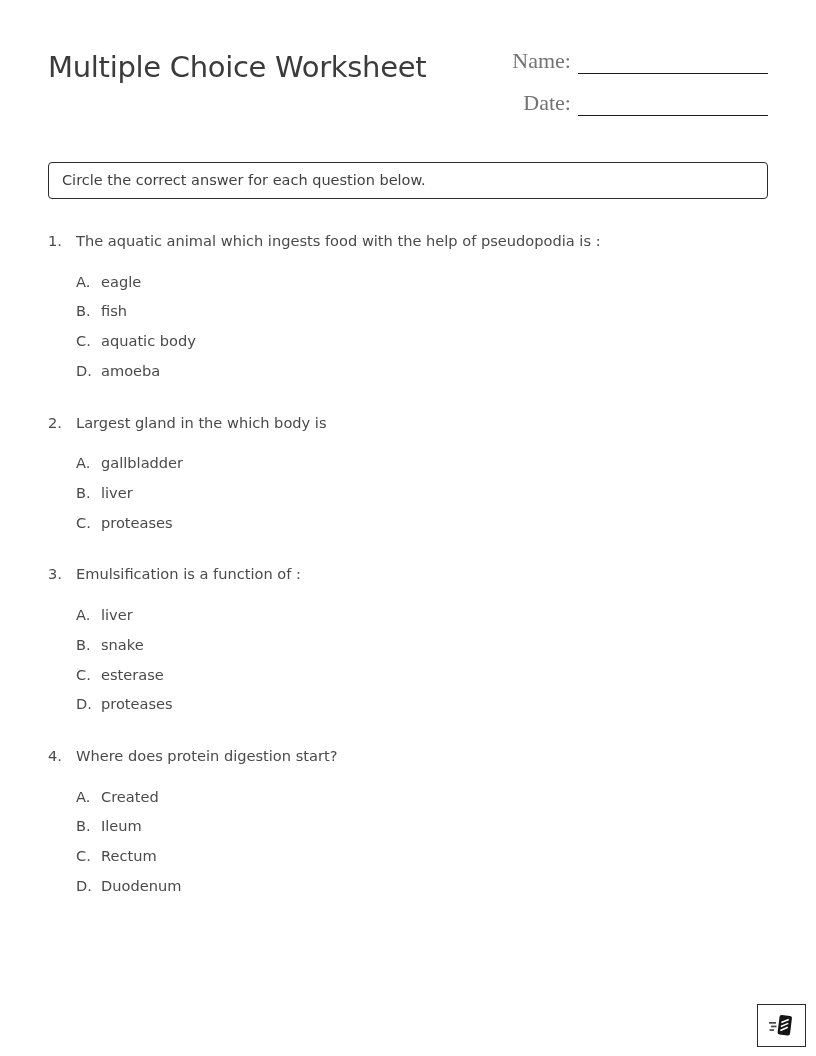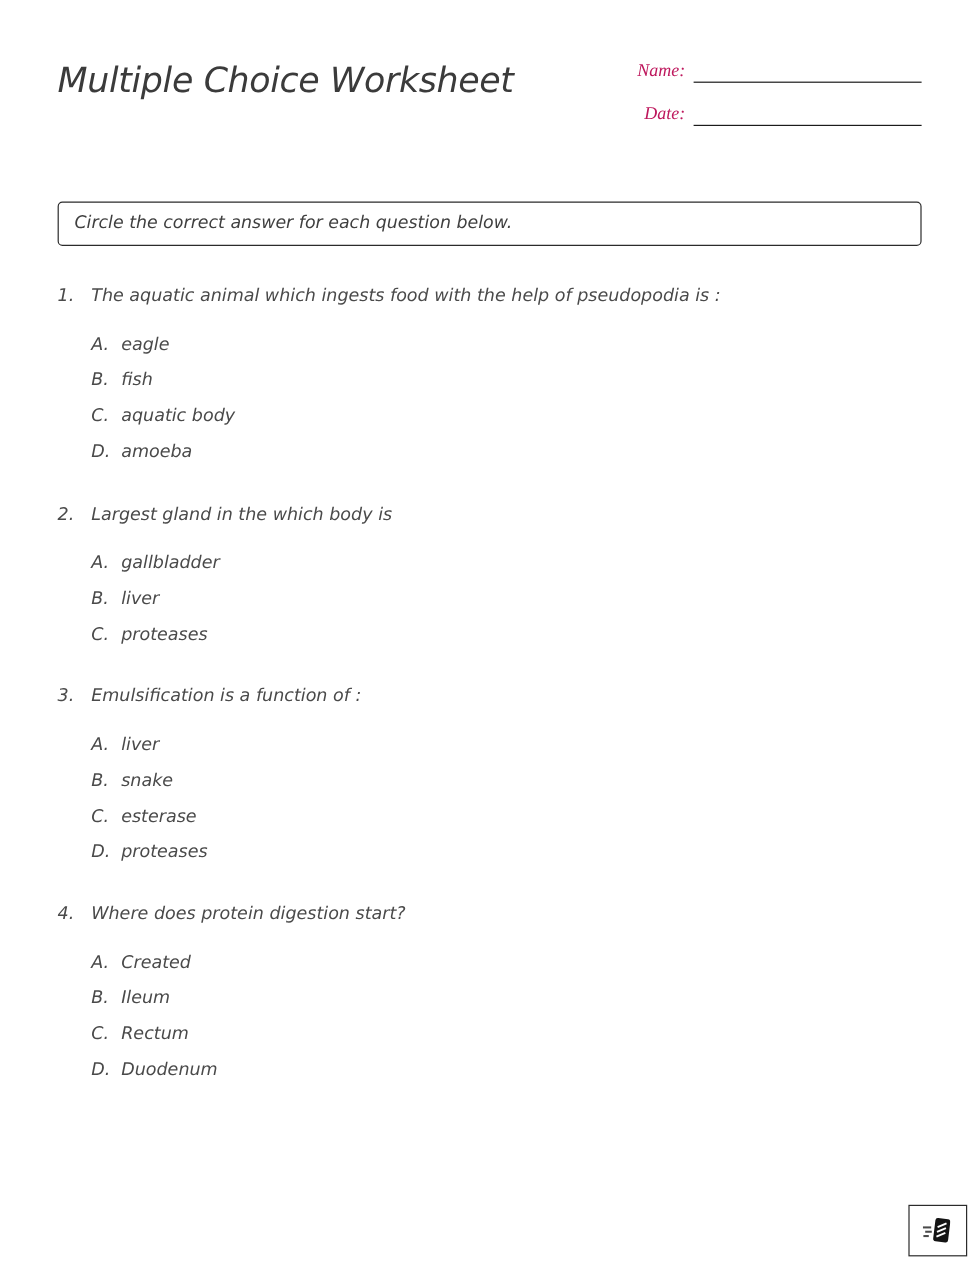--- a/index.html
+++ b/index.html
@@ -6,58 +6,57 @@
   html, body { background: #ffffff; }
   body { font-family: "DejaVu Sans", "Liberation Sans", sans-serif; }
 
   .page {
     position: relative;
     width: 816px;
     height: 1056px;
     background: #ffffff;
     padding: 46px 48px 0 48px;
     overflow: hidden;
-    font-style: italic;
   }
 
   
   .header {
     display: flex;
     justify-content: space-between;
     align-items: flex-start;
   }
   .page-title {
     font-size: 29px;
     font-weight: 500;
     color: #3b3b3b;
     letter-spacing: -0.3px;
     line-height: 1.2;
     padding-top: 4px;
   }
   .fields { text-align: right; padding-top: 2px; }
   .field-row { margin-bottom: 16px; white-space: nowrap; }
   .field-label {
     font-family: "Liberation Serif", "DejaVu Serif", serif;
-    font-size: 15px;
-    color: #be185d;
+    font-size: 22px;
+    color: #737373;
     margin-left: 27px;
   }
   .field-line {
     display: inline-block;
     width: 190px;
     height: 0;
     border-bottom: 1.5px solid #1b1b1b;
     margin-left: 7px;
     position: relative;
     top: 6px;
   }
 
   
   .instruction-box {
-    margin-top: 48px;
+    margin-top: 30px;
     border: 1.6px solid #2b2b2b;
     border-radius: 4px;
     padding: 9px 13px 10px 13px;
     font-size: 14.5px;
     color: #3f3f3f;
   }
 
   
   .questions { margin-top: 33px; list-style: none; }
   .question { margin-bottom: 34px; }

